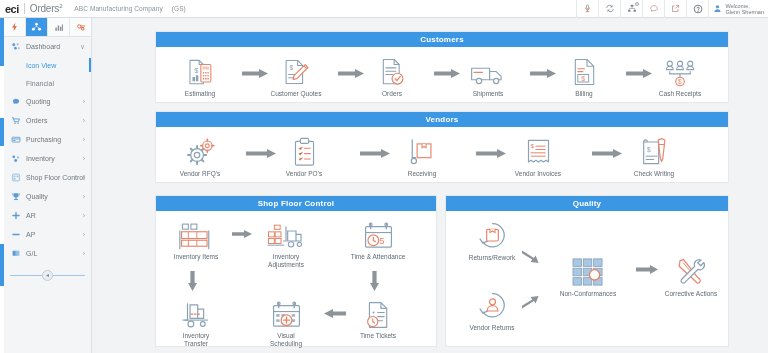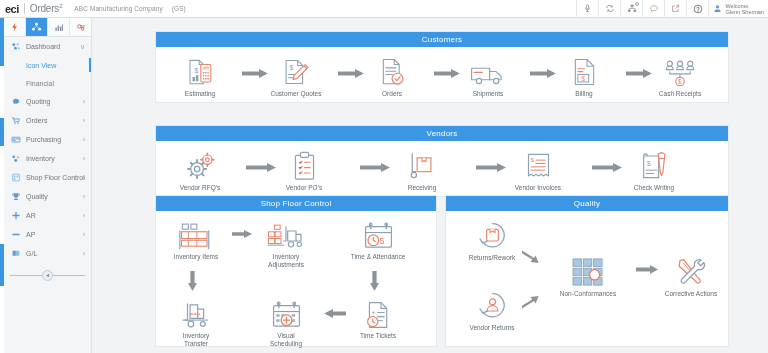--- a/index.html
+++ b/index.html
@@ -98,38 +98,38 @@
   .content {
     position:absolute; top:18px; left:93px; width:675px; height:335px;
     background:
       radial-gradient(circle, #dfe3e6 0.6px, transparent 0.7px) 0 0/6px 6px,
       #f1f3f4;
   }
 
   .panel { position:absolute; background:#ffffff; border:1px solid #e6e9eb; }
   .panel-hd {
     height:15px; background:#3b97e3; color:#ffffff;
-    font-size:8px; font-weight:normal; display:flex;
+    font-size:8px; font-weight:bold; display:flex;
     align-items:center; justify-content:center; letter-spacing:0.2px;
   }
   .panel-body { position:relative; }
 
   .node { position:absolute; display:flex; flex-direction:column; align-items:center; width:64px; }
   .node .glyph { height:34px; display:flex; align-items:flex-end; justify-content:center; }
   .node .cap {
     margin-top:3px; font-size:6.5px; color:#5f6a72; text-align:center;
     line-height:7.5px; font-weight:500;
   }
 
   .arrow { position:absolute; }
   .arr-svg { display:block; }
 
   
   #p-customers { left:62px; top:13px; width:574px; height:72px; }
-  #p-vendors   { left:62px; top:107px; width:574px; height:72px; }
+  #p-vendors   { left:62px; top:93px; width:574px; height:72px; }
   #p-sfc       { left:62px; top:177px; width:282px; height:152px; }
   #p-quality   { left:352px; top:177px; width:284px; height:152px; }
 </style>
 </head>
 <body>
 
 <div id="app">
 
   <div class="header">
     <div class="logo-eci">eci</div>

